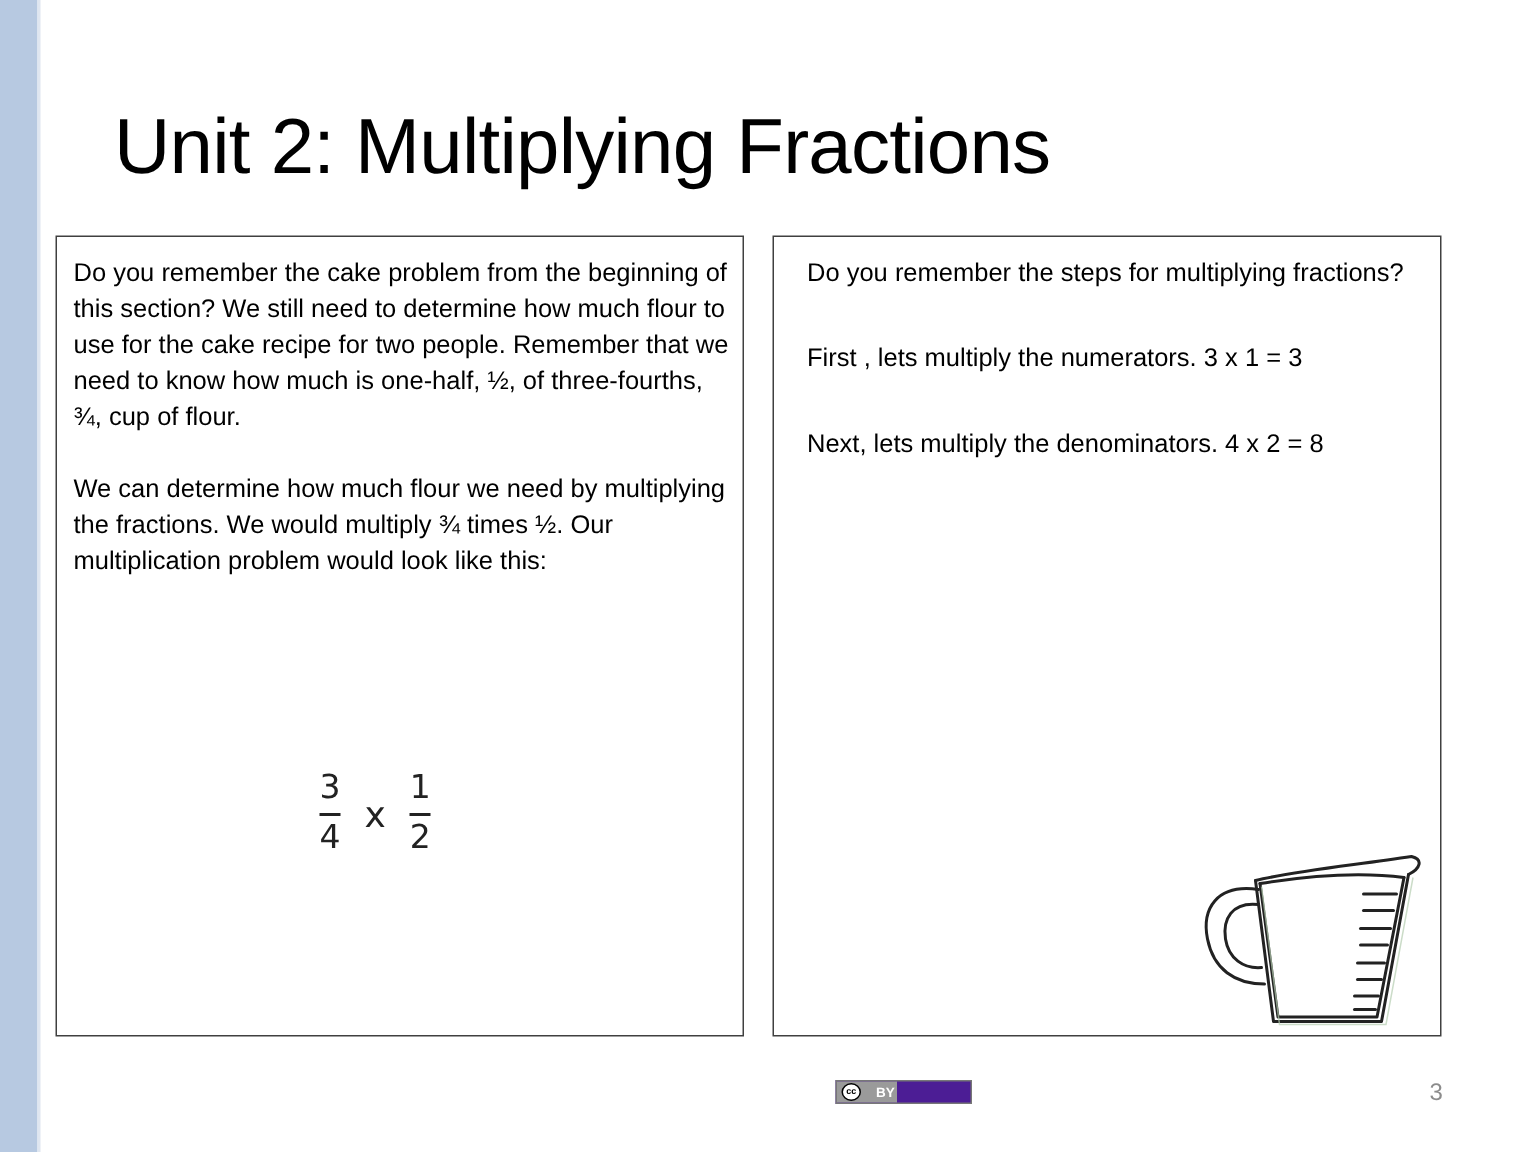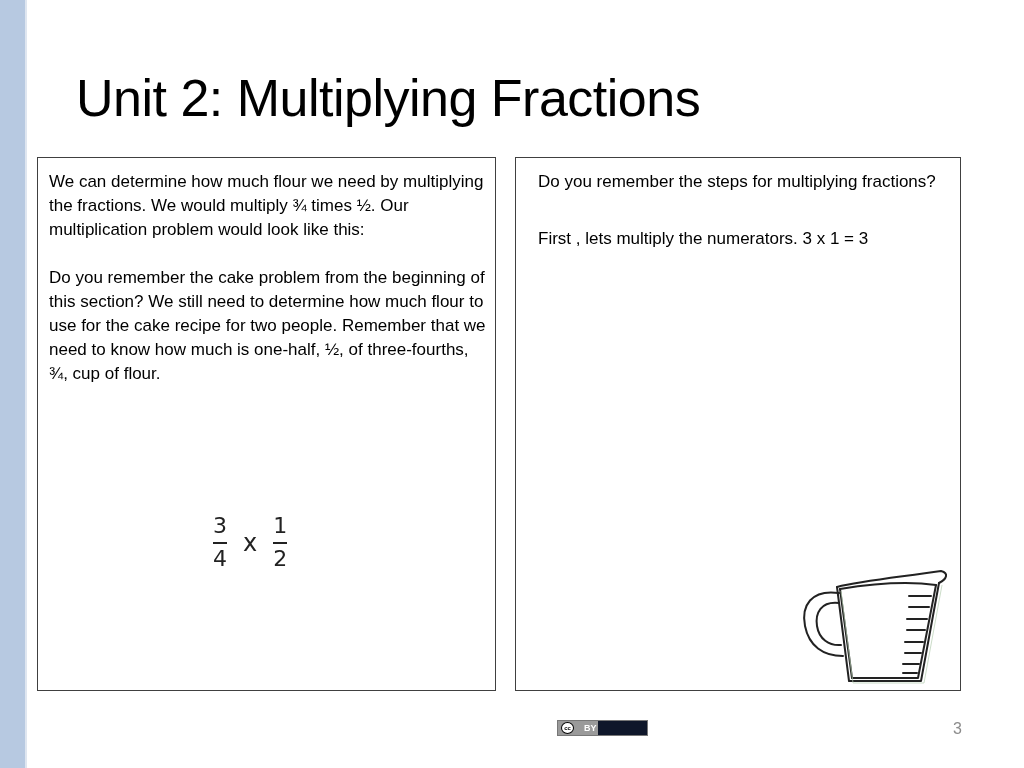--- a/index.html
+++ b/index.html
@@ -15,58 +15,59 @@
   .left-text { position:absolute; left:11px; top:12px; width:440px; }
   .left-text p + p { margin-top:24px; }
   .right-text { position:absolute; left:22px; top:12px; width:430px; }
   .right-text p { padding-left:22px; text-indent:-22px; }
   .right-text p + p { margin-top:33px; }
   .equation { position:absolute; left:175px; top:356px; display:flex; align-items:center; font-family:"DejaVu Sans", sans-serif; }
   .frac { display:flex; flex-direction:column; align-items:center; font-size:22px; line-height:24px; color:#222; }
   .frac .bar { width:14px; height:2px; background:#222; margin:4px 0 3px 0; }
   .times { font-size:24px; margin:0 16px; color:#222; }
   .cup { position:absolute; left:275px; top:393px; }
-  .cc-badge { position:absolute; left:557px; top:720px; width:91px; height:16px; background:#0f172a; border:1px solid #777; box-sizing:border-box; display:flex; align-items:center; }
+  .cc-badge { position:absolute; left:557px; top:720px; width:91px; height:16px; background:#4c1d95; border:1px solid #777; box-sizing:border-box; display:flex; align-items:center; }
   .cc-left { width:40px; height:14px; background:#9a9a9a; display:flex; align-items:center; padding-left:3px; box-sizing:border-box; gap:3px; }
   .cc-circle { width:13px; height:12px; border-radius:50%; background:#fff; border:1.5px solid #000; box-sizing:border-box; font-size:6px; font-weight:bold; display:flex; align-items:center; justify-content:center; line-height:1; }
   .cc-by { font-size:9px; font-weight:bold; color:#fff; margin-left:-14px; }
   .page-num { position:absolute; left:953px; top:720px; font-size:16px; color:#8c8c8c; }
 </style>
 </head>
 <body>
 
 <div class="sidebar"></div>
 <div class="sidebar-edge"></div>
 
 <div class="title">Unit 2: Multiplying Fractions</div>
 
 <div class="box left">
   <div class="left-text">
+    <p>Do you remember the cake problem from the beginning of this section? We still need to determine how much flour to use for the cake recipe for two people. Remember that we need to know how much is one-half, ½, of three-fourths, ¾, cup of flour.</p>
     <p>We can determine how much flour we need by multiplying the fractions. We would multiply ¾ times ½. Our multiplication problem would look like this:</p>
-    <p>Do you remember the cake problem from the beginning of this section? We still need to determine how much flour to use for the cake recipe for two people. Remember that we need to know how much is one-half, ½, of three-fourths, ¾, cup of flour.</p>
   </div>
   <div class="equation">
     <div class="frac">
       <span>3</span>
       <span class="bar"></span>
       <span>4</span>
     </div>
     <span class="times">x</span>
     <div class="frac">
       <span>1</span>
       <span class="bar"></span>
       <span>2</span>
     </div>
   </div>
 </div>
 
 <div class="box right">
   <div class="right-text">
     <p>Do you remember the  steps for multiplying fractions?</p>
     <p>First , lets multiply the numerators. 3 x 1 = 3</p>
+    <p>Next, lets multiply the denominators. 4 x 2 = 8</p>
   </div>
   <svg class="cup" width="175" height="140" viewBox="0 0 175 140">
     <g fill="none" stroke="#222" stroke-width="2" stroke-linejoin="round" stroke-linecap="round">
 
       <path d="M48 42 C20 38, 10 55, 14 75 C18 95, 32 105, 52 105"></path>
       <path d="M48 52 C30 50, 24 62, 26 75 C28 88, 38 95, 50 94"></path>
 
       <path d="M46 36 L58 130 L130 130 L148 32"></path>
       <path d="M49 38 L61 127 L127 127 L145 34"></path>
 

